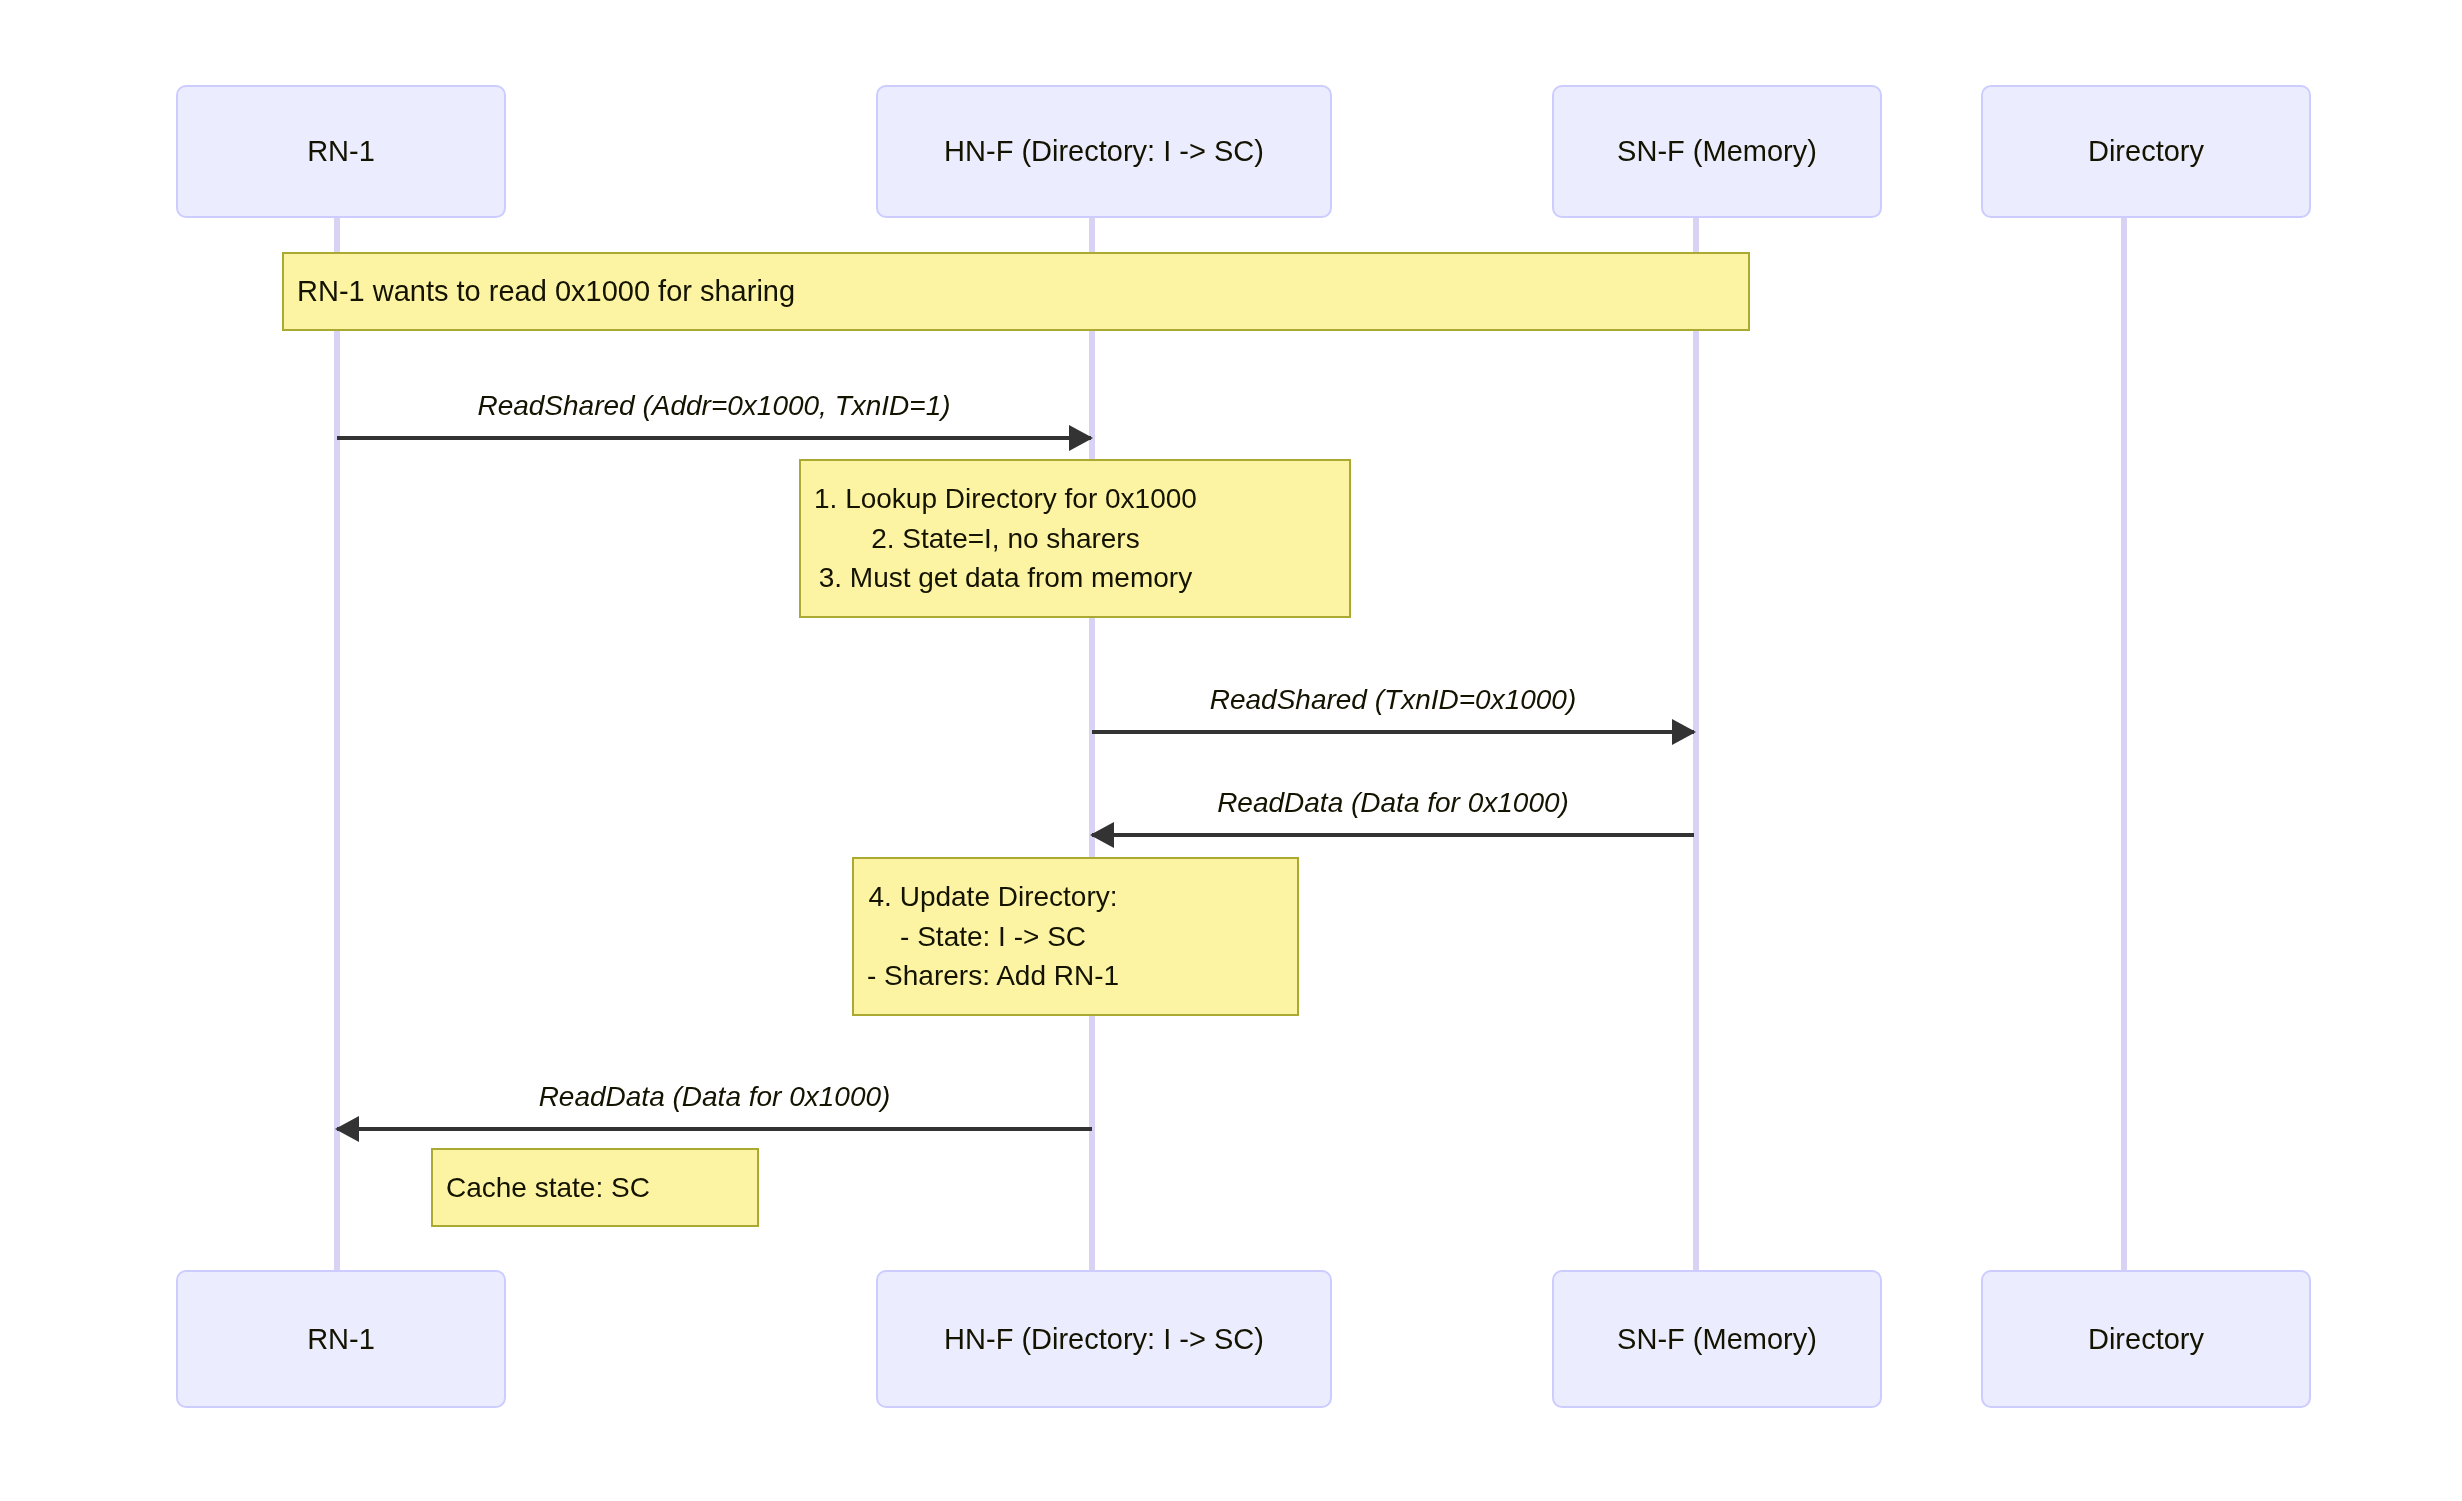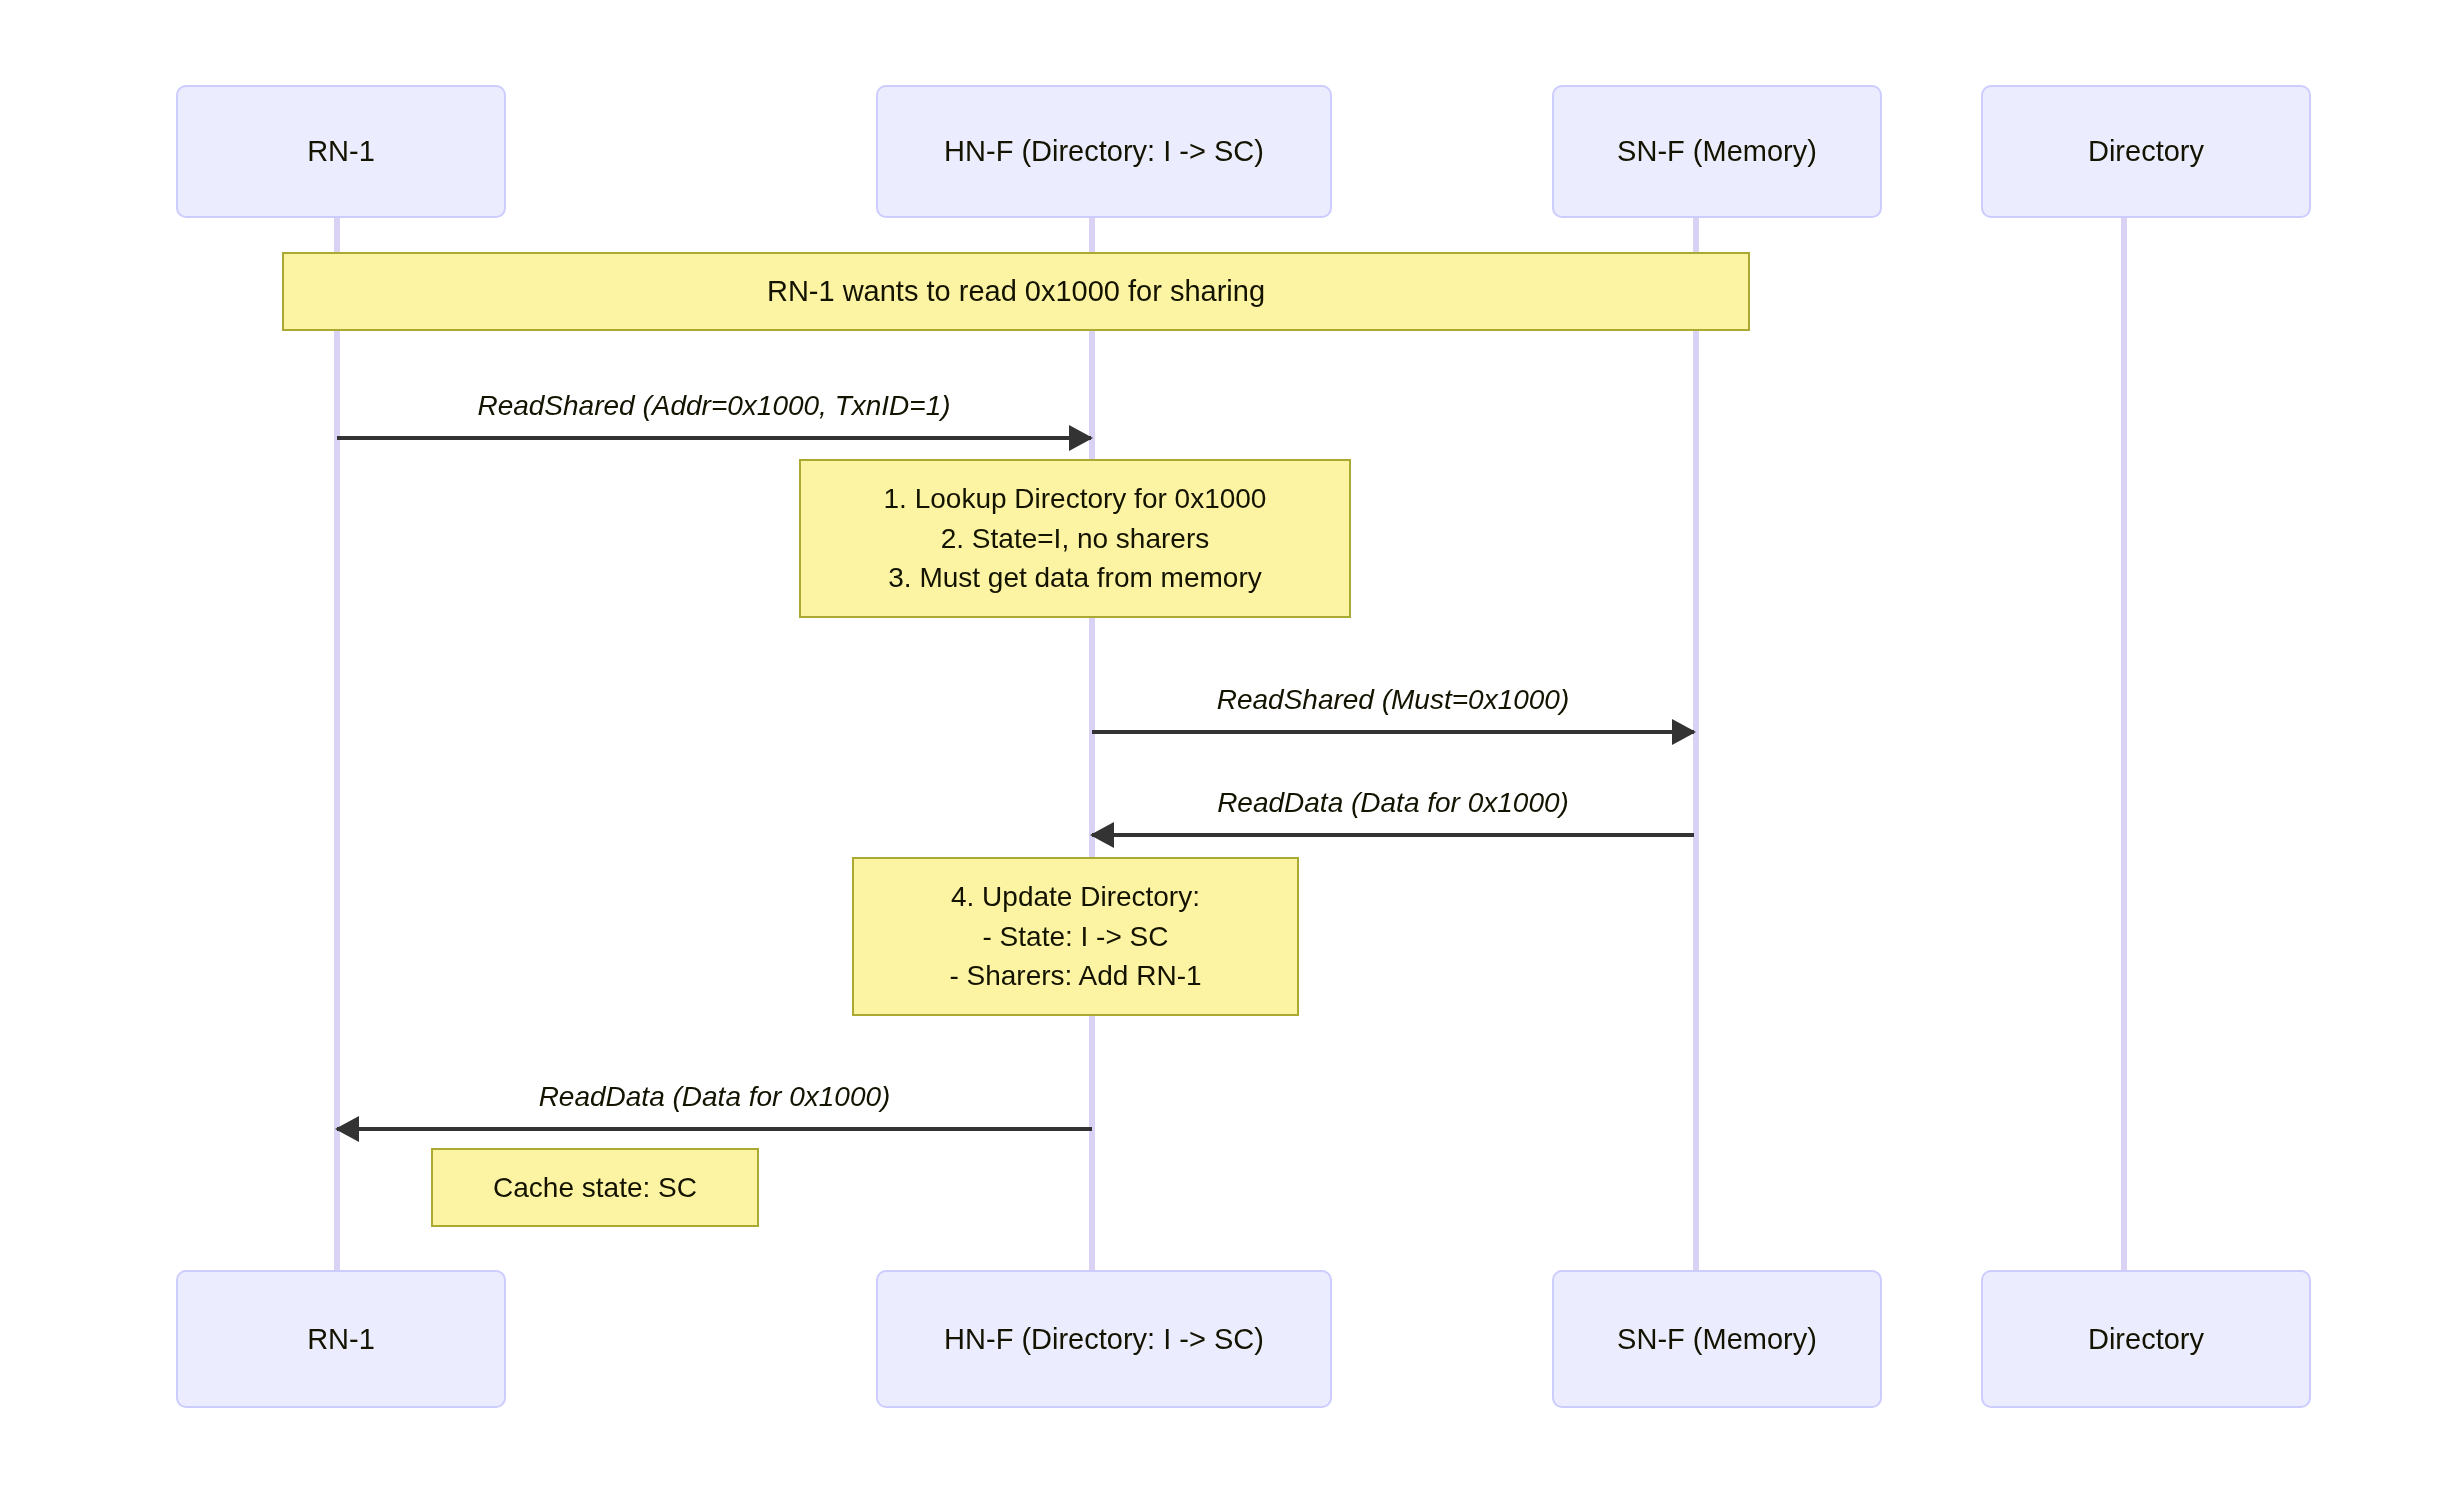--- a/index.html
+++ b/index.html
@@ -45,21 +45,21 @@
   }
 
   
   .note {
     position: absolute;
     box-sizing: border-box;
     background: #fcf4a3;
     border: 2.1px solid #aaaa33;
     display: flex;
     align-items: center;
-    justify-content: center;
+    justify-content: flex-start;
     text-align: center;
     color: #131300;
     font-size: 28px;
     line-height: 1.42;
     padding: 4.3px 13px;
     white-space: pre-line;
   }
   .note.wide {
     font-size: 29px;
   }
@@ -141,21 +141,21 @@
 
   <div class="note" style="left:799px; top:459px; width:552px; height:159px;">
     <span>1. Lookup Directory for 0x1000
 2. State=I, no sharers
 3. Must get data from memory</span>
   </div>
 
   <div class="msg right" style="left:1092px; width:602px; top:730px;">
     <div class="line"></div>
     <div class="head"></div>
-    <div class="label">ReadShared (Must=0x1000)</div>
+    <div class="label">ReadShared (TxnID=0x1000)</div>
   </div>
 
   <div class="msg left" style="left:1092px; width:602px; top:833px;">
     <div class="line"></div>
     <div class="head"></div>
     <div class="label">ReadData (Data for 0x1000)</div>
   </div>
 
   <div class="note" style="left:840px; top:857px; width:447px; height:159px;margin-left:12px;">
     <span>4. Update Directory:

